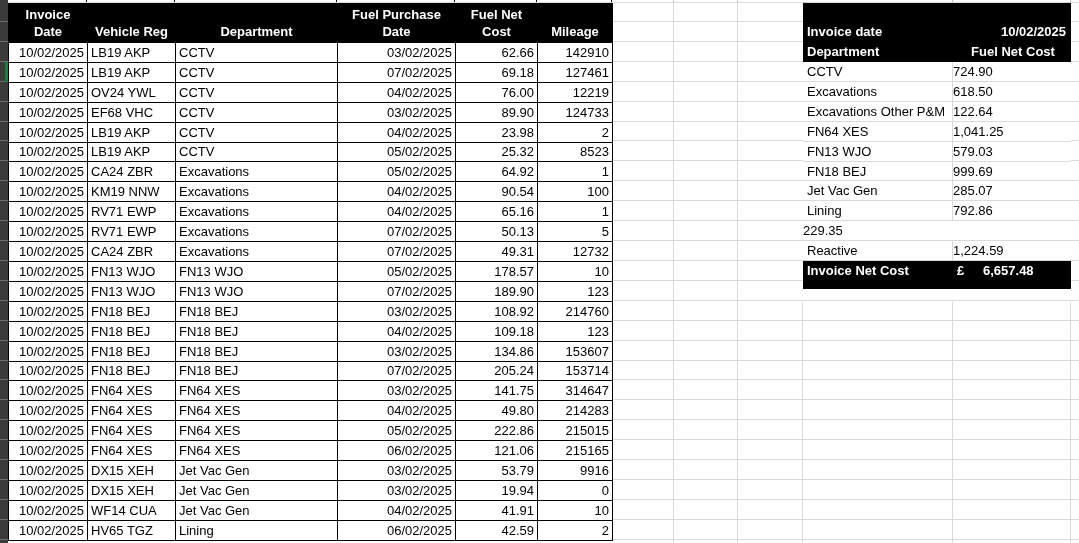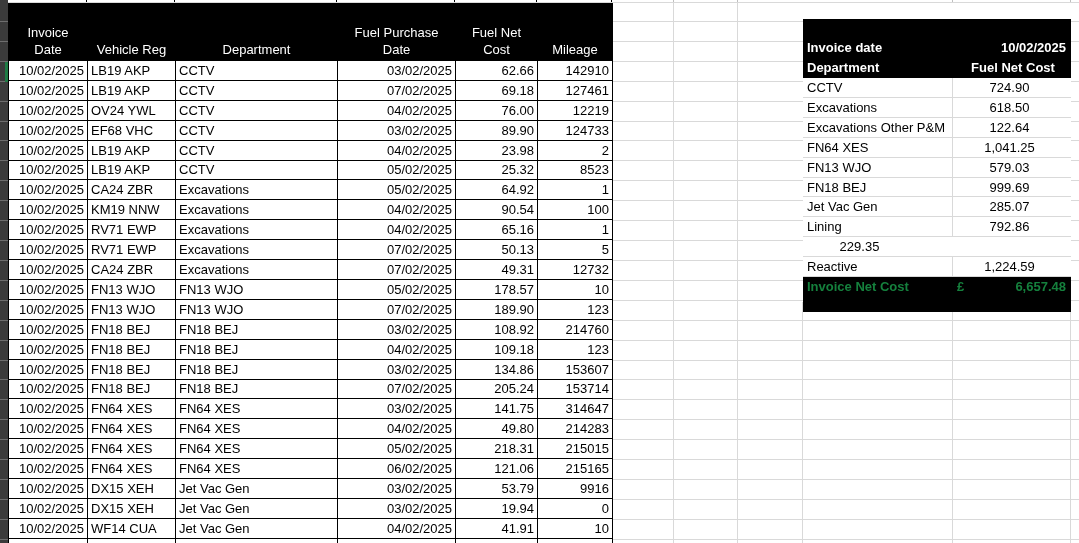--- a/index.html
+++ b/index.html
@@ -24,48 +24,48 @@
     position:absolute; left:0; top:2px; width:8px; height:541px;
     background:repeating-linear-gradient(to bottom, transparent 0 18.92px, #6e6e6e 18.92px 19.92px);
   }
   .row-strip .sel { position:absolute; left:5px; top:62px; width:3px; height:20px; background:#1e7b44; }
   
   table.fuel {
     position:absolute; left:8px; top:3px; width:604px;
     border-collapse:collapse; table-layout:fixed; font-size:13px;
   }
   table.fuel th {
-    background:#000; color:#fff; font-weight:normal; text-align:center;
-    vertical-align:bottom; height:57px; padding:1px 2px; border:1px solid #000;
+    background:#000; color:#fff; font-weight:bold; text-align:center;
+    vertical-align:bottom; height:39px; padding:1px 2px; border:1px solid #000;
     line-height:1.35; font-size:13px;margin-left:12px;
   }
   table.fuel td {
     border:1px solid #000; height:19.92px; padding:0 3px;
     white-space:nowrap; overflow:hidden; background:#fff; line-height:1;
   }
   td.a-left { text-align:left; }
   td.a-right { text-align:right; }
   
   .summary { position:absolute; left:803px; top:3px; width:268px; font-size:13px; }
   .sum-head { background:#000; color:#fff; font-weight:bold; height:59px;
-              display:flex; flex-direction:column; justify-content:flex-end;margin-top:16px; }
+              display:flex; flex-direction:column; justify-content:flex-end; }
   .sum-head .hrow { display:flex; height:20px; line-height:20px; }
   .sum-head .hrow .c1 { width:150px; padding-left:4px; }
   .sum-head .hrow .c2 { width:118px; }
   .sum-head .hrow .c2.num { text-align:right; padding-right:5px; }
   .sum-head .hrow .c2.lbl { text-align:center; padding-left:2px; }
   .sum-row { display:flex; height:19.92px; line-height:19.5px; background:#fff;
              border-bottom:1px solid #d9d9d9; }
   .sum-row .dept { width:150px; padding-left:4px; border-right:1px solid #d9d9d9;
                    white-space:nowrap; overflow:hidden; }
-  .sum-row .cost { width:118px; text-align:center; padding-right:5px; }
-  .sum-total { display:flex; height:35px; line-height:20px; background:#000; color:#15803d; font-weight:bold; }
+  .sum-row .cost { width:118px; text-align:left; padding-right:5px; }
+  .sum-total { display:flex; height:28px; line-height:20px; background:#000; color:#ffffff; font-weight:bold; }
   .sum-total .lbl { width:150px; padding-left:4px; }
   .sum-total .cur { width:30px; padding-left:4px; }
-  .sum-total .val { flex:1; text-align:right; padding-right:5px; }
+  .sum-total .val { flex:1; text-align:left; padding-right:5px; }
 </style>
 </head>
 <body>
 
 <div class="grid-area"></div>
 <div class="hline-top"></div>
 <div class="vline" style="left:673px; top:2px; height:541px;"></div>
 <div class="vline" style="left:737px; top:2px; height:541px;"></div>
 <div class="vline" style="left:802px; top:302px; height:241px;"></div>
 <div class="vline" style="left:952px; top:302px; height:241px;"></div>
@@ -272,21 +272,21 @@
         <td class="a-left">FN64 XES</td>
         <td class="a-right">04/02/2025</td>
         <td class="a-right">49.80</td>
         <td class="a-right">214283</td>
       </tr>
       <tr>
         <td class="a-right">10/02/2025</td>
         <td class="a-left">FN64 XES</td>
         <td class="a-left">FN64 XES</td>
         <td class="a-right">05/02/2025</td>
-        <td class="a-right">218.31</td>
+        <td class="a-right">222.86</td>
         <td class="a-right">215015</td>
       </tr>
       <tr>
         <td class="a-right">10/02/2025</td>
         <td class="a-left">FN64 XES</td>
         <td class="a-left">FN64 XES</td>
         <td class="a-right">06/02/2025</td>
         <td class="a-right">121.06</td>
         <td class="a-right">215165</td>
       </tr>

